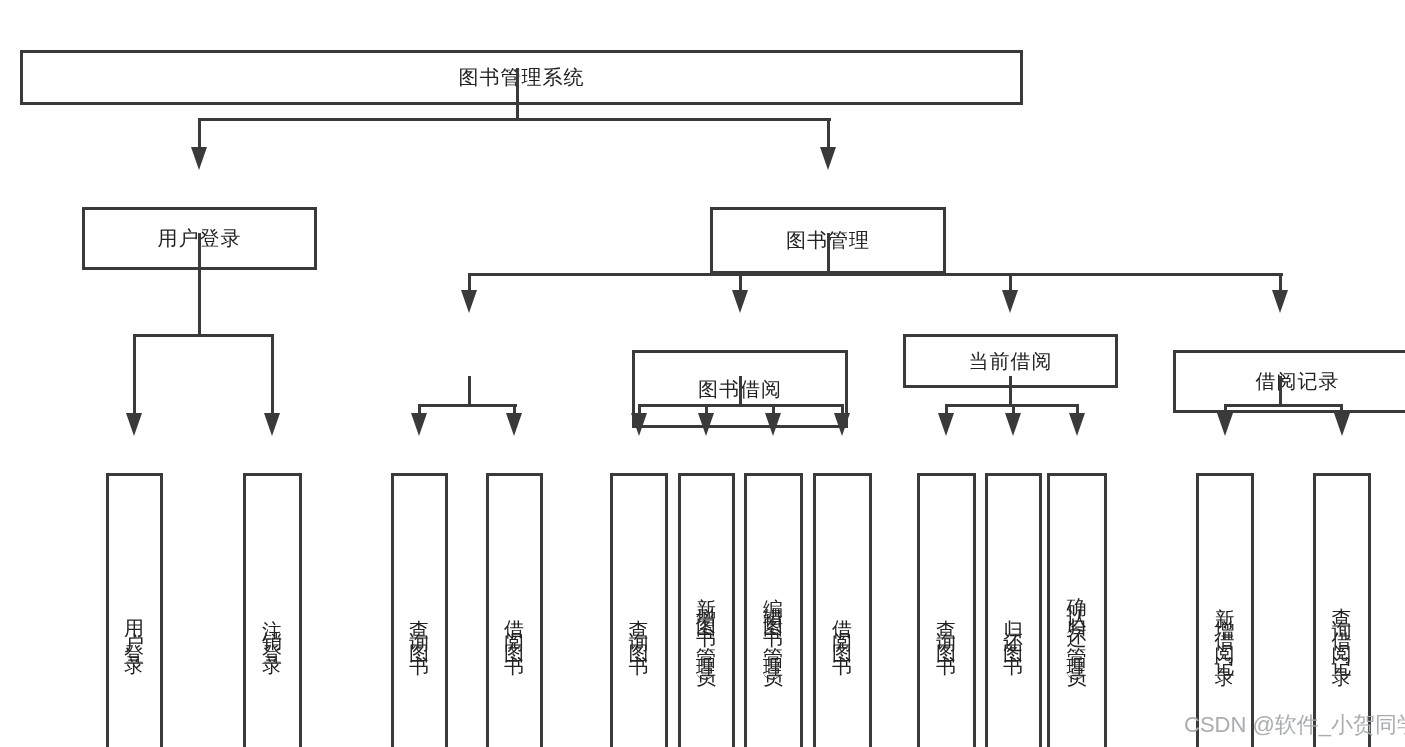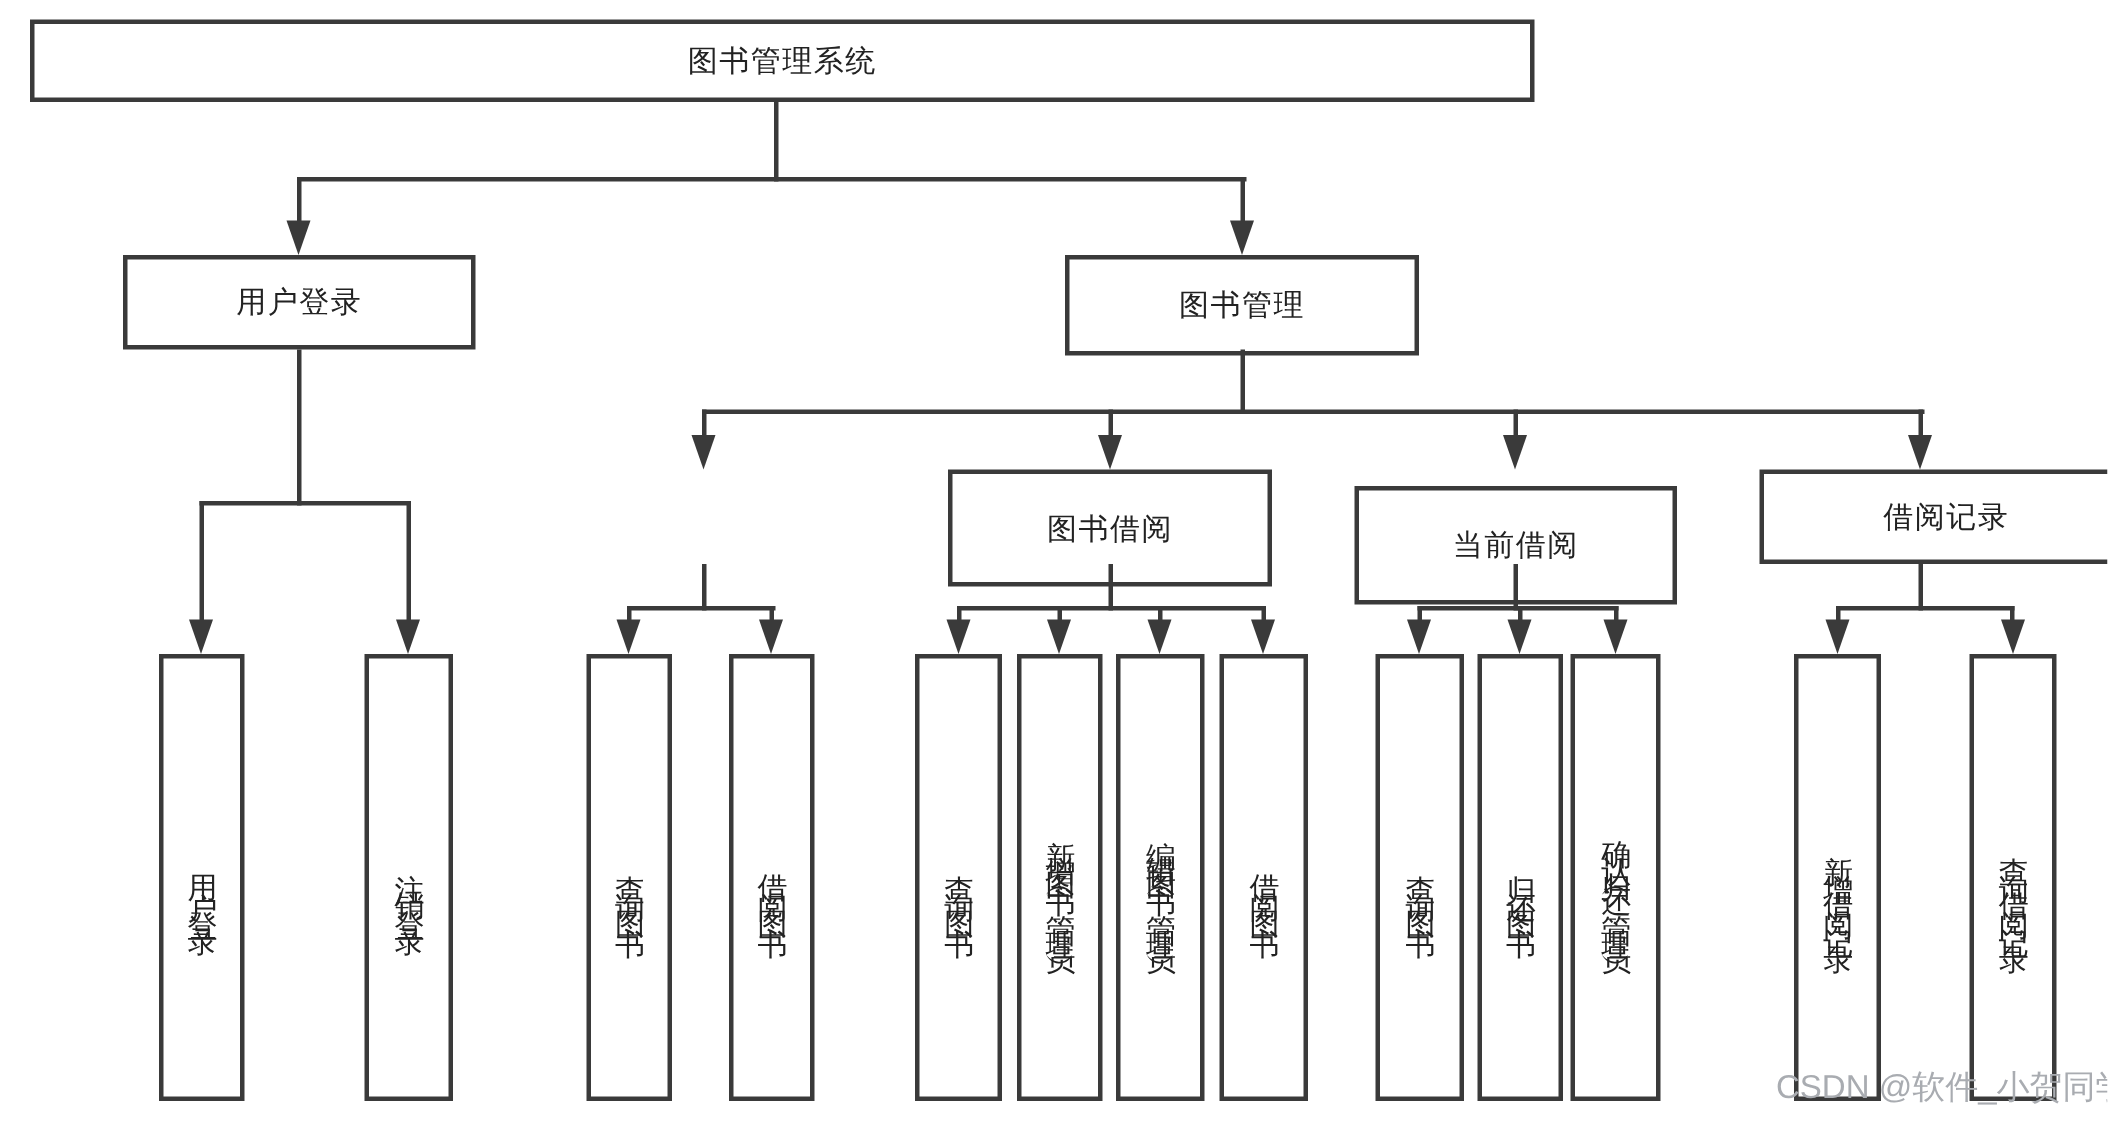--- a/index.html
+++ b/index.html
@@ -12,20 +12,21 @@
     overflow:hidden;
   }
   .node{
     position:absolute;
     box-sizing:border-box;
     background:#ffffff;
     border:3px solid #3a3a3a;
     display:flex;
     align-items:center;
     justify-content:center;
+    margin-top:37px;
   }
   .node .hlabel{
     font-size:20px;
     letter-spacing:1px;
     color:#222222;
     white-space:nowrap;
   }
   .node .vlabel{
     writing-mode:vertical-rl;
     text-orientation:mixed;
@@ -66,21 +67,21 @@
   <div class="node" style="left:82px;top:170px;width:235px;height:63px">
     <span class="hlabel">用户登录</span>
   </div>
   <div class="node" style="left:710px;top:170px;width:236px;height:67px">
     <span class="hlabel">图书管理</span>
   </div>
 
   <div class="node" style="left:632px;top:313px;width:216px;height:78px">
     <span class="hlabel">图书借阅</span>
   </div>
-  <div class="node" style="left:903px;top:324px;width:215px;height:79px">
+  <div class="node" style="left:903px;top:297px;width:215px;height:54px">
     <span class="hlabel">当前借阅</span>
   </div>
   <div class="node" style="left:1173px;top:313px;width:249px;height:63px">
     <span class="hlabel">借阅记录</span>
   </div>
 
   <div class="node" style="left:106px;top:436px;width:57px;height:298px">
     <span class="vlabel">用户登录</span>
   </div>
   <div class="node" style="left:243px;top:436px;width:59px;height:298px">

